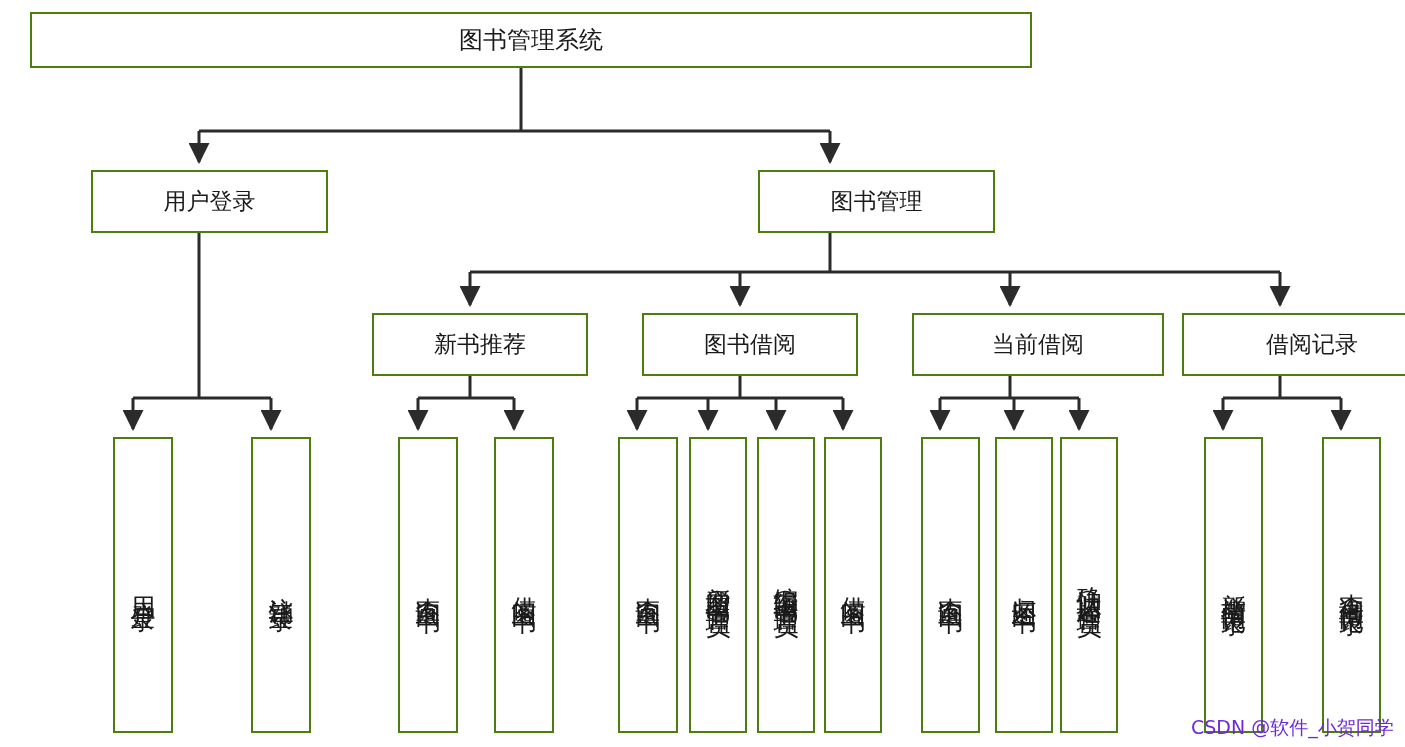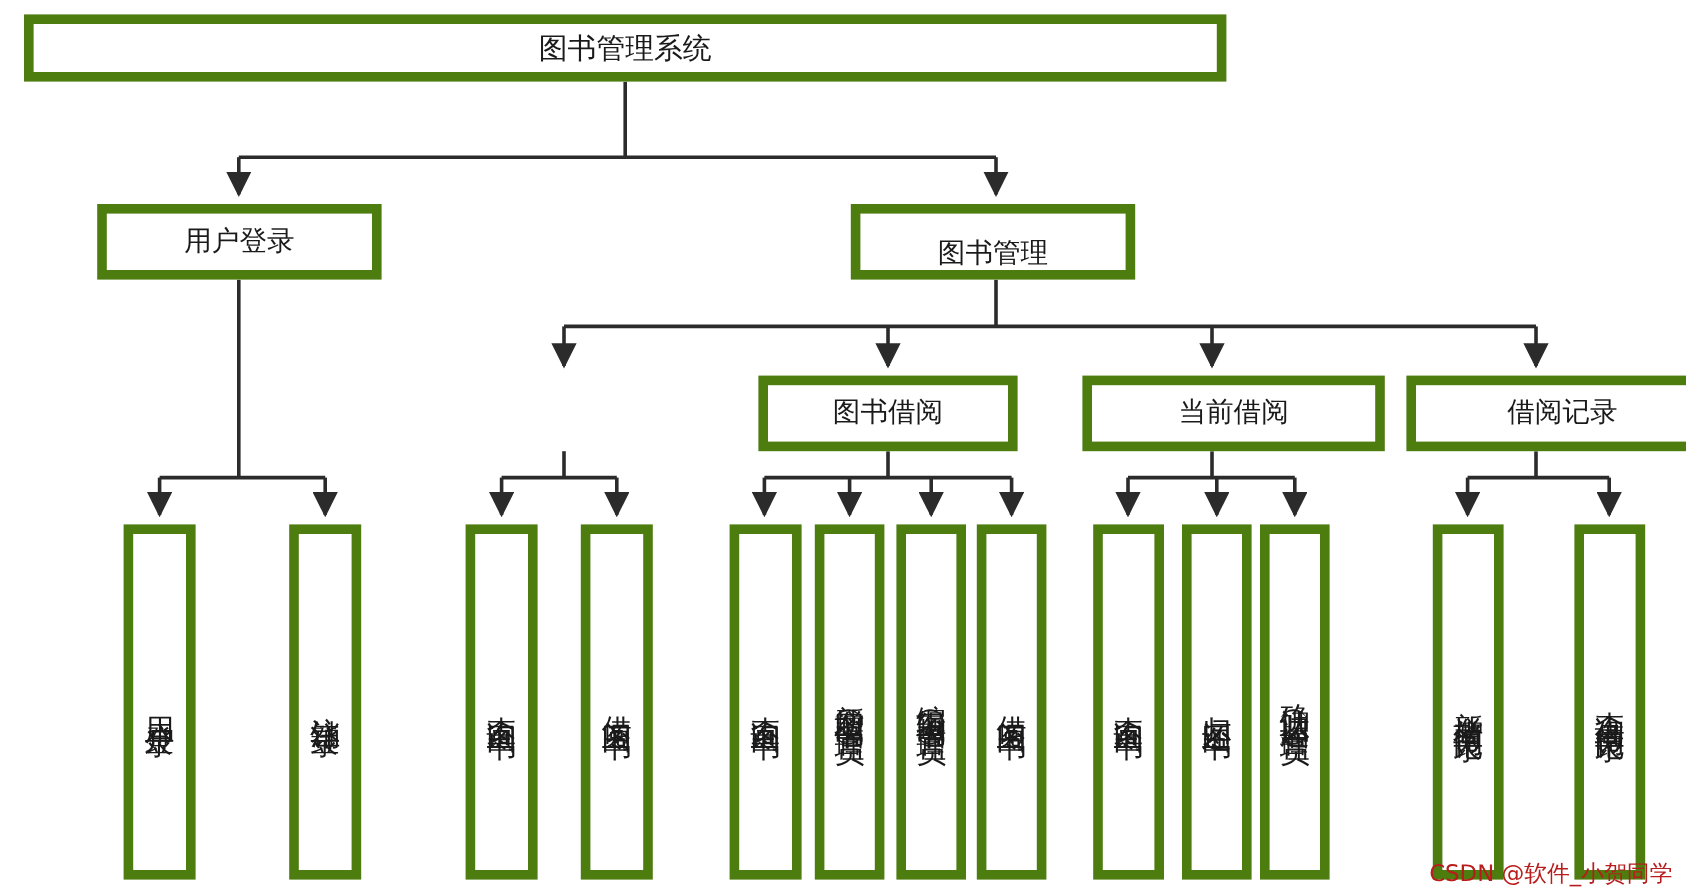--- a/index.html
+++ b/index.html
@@ -20,26 +20,27 @@
   #edges {
     position: absolute;
     left: 0;
     top: 0;
     width: 1405px;
     height: 747px;
   }
   .node {
     position: absolute;
     box-sizing: border-box;
-    border: 8px solid #4d7c0f;
+    border: 2px solid #4d7c0f;
     background: #ffffff;
     display: flex;
     align-items: center;
     justify-content: center;
     z-index: 2;
+    margin-left: 10px;
   }
   .node .label {
     color: #1a1a1a;
     line-height: 1.18;
     text-align: center;
     white-space: pre;
   }
   .node.horiz .label {
     font-size: 23px;
   }
@@ -52,21 +53,21 @@
   }
   .node.vert .label {
     writing-mode: vertical-rl;
     text-orientation: upright;
     font-size: 25px;
     letter-spacing: 4px;
     line-height: 1;
   }
   .watermark {
     position: absolute;
-    color: #b91c1c;
+    color: #6d28d9;
     font-size: 19px;
     white-space: nowrap;
     z-index: 3;
     font-family: "DejaVu Sans", "Liberation Sans", sans-serif;
   }
 </style>
 </head>
 <body>
 
 <div id="canvas">
@@ -126,24 +127,27 @@
     </g>
   </svg>
 
   <div class="node root horiz" style="left:20px; top:12px; width:1002px; height:56px;">
     <span class="label">图书管理系统</span>
   </div>
 
   <div class="node horiz" style="left:81px; top:170px; width:237px; height:63px;">
     <span class="label">用户登录</span>
   </div>
-  <div class="node horiz" style="left:709px; top:170px; width:237px; height:63px;align-items:flex-end;">
+  <div class="node horiz" style="left:748px; top:170px; width:237px; height:63px;">
     <span class="label">图书管理</span>
   </div>
 
+  <div class="node horiz" style="left:362px; top:313px; width:216px; height:63px;">
+    <span class="label">新书推荐</span>
+  </div>
   <div class="node horiz" style="left:632px; top:313px; width:216px; height:63px;justify-content:center;">
     <span class="label">图书借阅</span>
   </div>
   <div class="node horiz" style="left:902px; top:313px; width:252px; height:63px;">
     <span class="label">当前借阅</span>
   </div>
   <div class="node horiz" style="left:1172px; top:313px; width:260px; height:63px;">
     <span class="label">借阅记录</span>
   </div>
 

